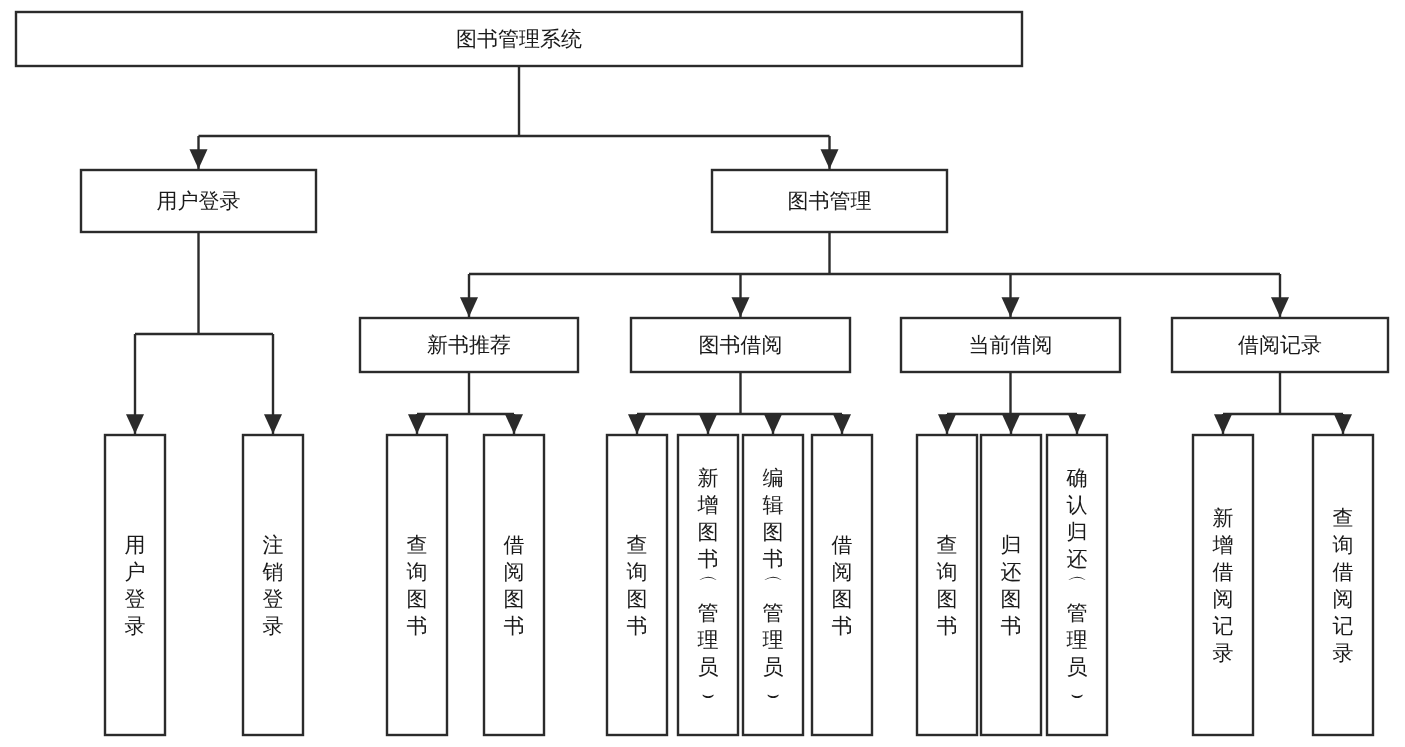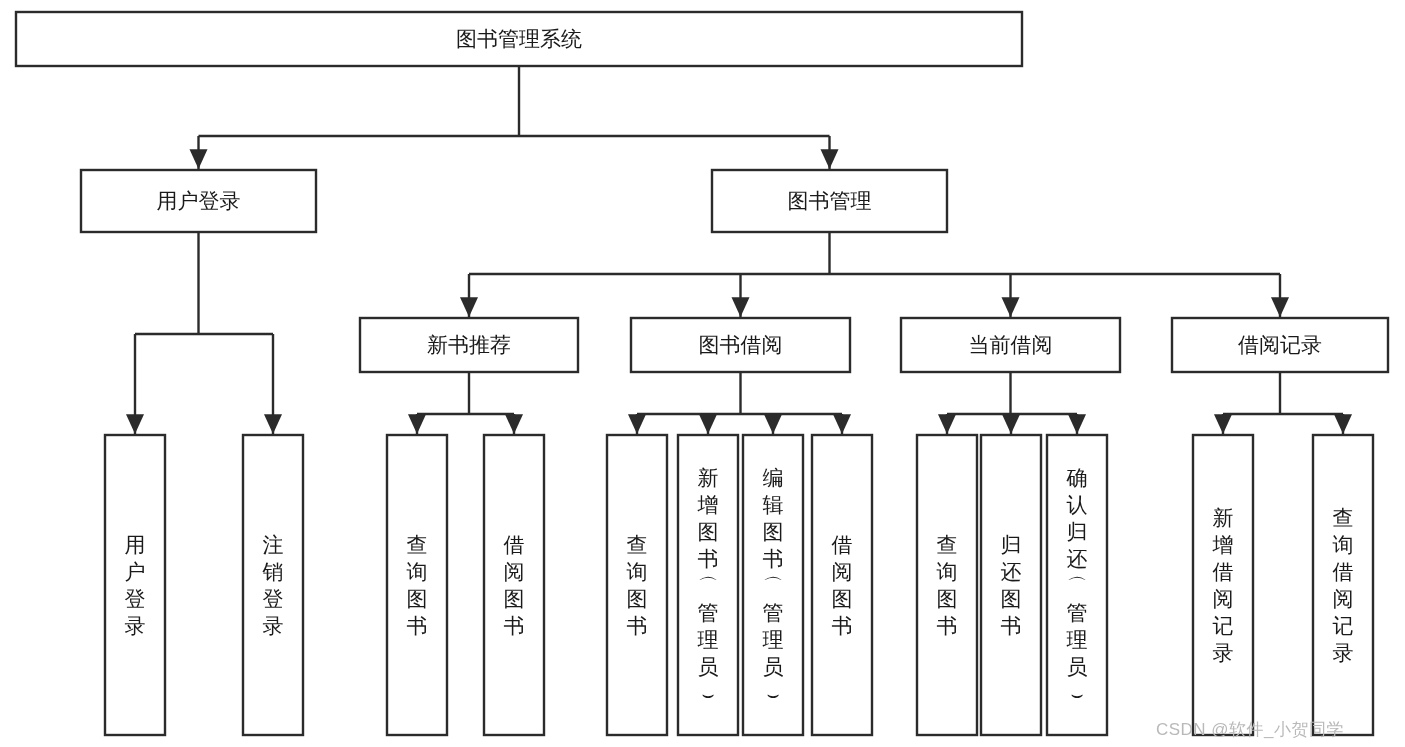--- a/index.html
+++ b/index.html
@@ -195,14 +195,13 @@
         <g>
           <rect x="1193" y="435" width="60" height="300" class="node-box"></rect>
           <text x="1223" y="525.06" class="node-label-vert"><tspan x="1223" dy="0">新</tspan><tspan x="1223" dy="27">增</tspan><tspan x="1223" dy="27">借</tspan><tspan x="1223" dy="27">阅</tspan><tspan x="1223" dy="27">记</tspan><tspan x="1223" dy="27">录</tspan></text>
         </g>
         <g>
           <rect x="1313" y="435" width="60" height="300" class="node-box"></rect>
           <text x="1343" y="525.06" class="node-label-vert"><tspan x="1343" dy="0">查</tspan><tspan x="1343" dy="27">询</tspan><tspan x="1343" dy="27">借</tspan><tspan x="1343" dy="27">阅</tspan><tspan x="1343" dy="27">记</tspan><tspan x="1343" dy="27">录</tspan></text>
         </g>
       </g>
   </svg>
-  <div class="watermark">CSDN @软件_小贺同学</div>
 </div>
 
 </body></html>

